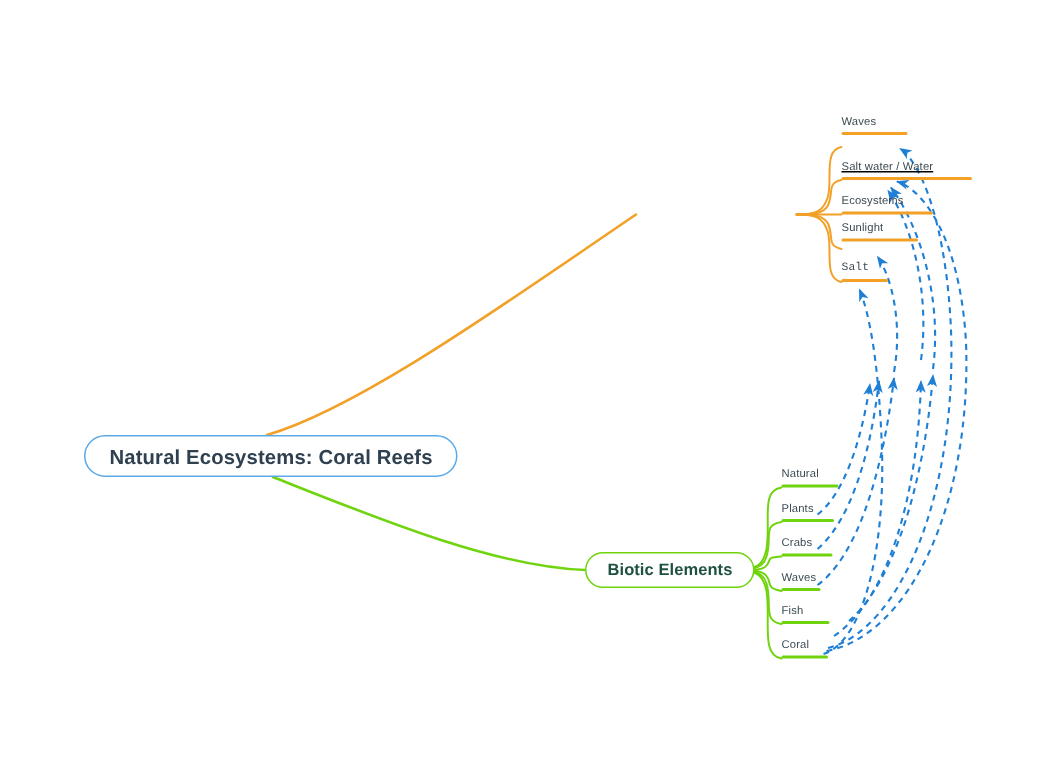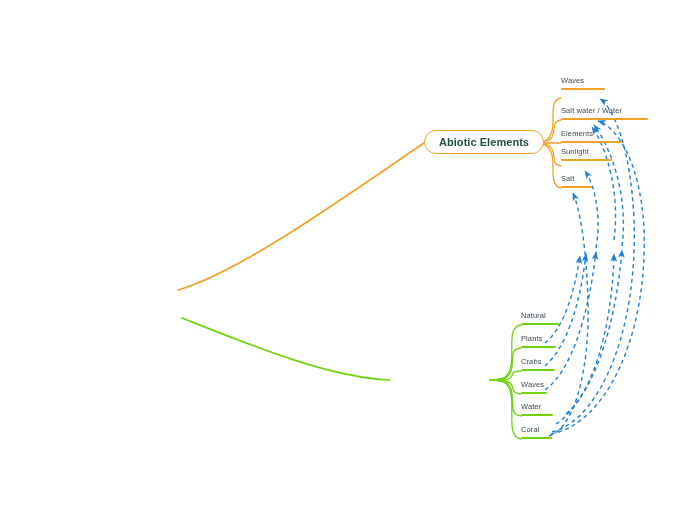--- a/index.html
+++ b/index.html
@@ -161,43 +161,46 @@
       <path d="M556,424 C592,400 612,330 614,254"></path>
       <path d="M566,414 C596,388 616,322 622,250"></path>
       <path d="M545,390 C570,372 588,320 596,252"></path>
       <path d="M545,366 C566,348 580,306 586,254"></path>
       <path d="M545,343 C562,330 574,296 580,256"></path>
     </g>
   </svg>
 
   <div class="node-layer">
 
-
-    <div class="branch-node branch-abiotic">
-      <span class="label">Abiotic Elements</span>
-    </div>
-
+    <div class="root-node">
+      <span class="label">Natural Ecosystems: Coral Reefs</span>
+    </div>
+
+
+    <div class="branch-node branch-biotic">
+      <span class="label">Biotic Elements</span>
+    </div>
 
     <div class="leaf leaf-abiotic" style="left:561px; top:76px;">
       <span class="label">Waves</span>
       <span class="underline" style="width:44px;"></span>
     </div>
-    <div class="leaf leaf-abiotic" style="left:561px; top:106px;">
+    <div class="leaf leaf-abiotic" style="left:561px; top:106px;text-decoration:underline;">
       <span class="label">Salt water / Water</span>
       <span class="underline" style="width:87px;"></span>
     </div>
     <div class="leaf leaf-abiotic" style="left:561px; top:129px;">
-      <span class="label">Elements</span>
+      <span class="label">Ecosystems</span>
       <span class="underline" style="width:61px;"></span>
     </div>
     <div class="leaf leaf-abiotic" style="left:561px; top:147px;">
       <span class="label">Sunlight</span>
       <span class="underline" style="width:51px;"></span>
     </div>
-    <div class="leaf leaf-abiotic" style="left:561px; top:174px;">
+    <div class="leaf leaf-abiotic" style="left:561px; top:174px;font-family:Liberation Mono, monospace;">
       <span class="label">Salt</span>
       <span class="underline" style="width:31px;"></span>
     </div>
 
     <div class="leaf leaf-biotic" style="left:521px; top:311px;">
       <span class="label">Natural</span>
       <span class="underline" style="width:38px;"></span>
     </div>
     <div class="leaf leaf-biotic" style="left:521px; top:334px;text-align:center;">
       <span class="label">Plants</span>
@@ -205,21 +208,21 @@
     </div>
     <div class="leaf leaf-biotic" style="left:521px; top:357px;text-align:right;">
       <span class="label">Crabs</span>
       <span class="underline" style="width:34px;"></span>
     </div>
     <div class="leaf leaf-biotic" style="left:521px; top:380px;">
       <span class="label">Waves</span>
       <span class="underline" style="width:26px;"></span>
     </div>
     <div class="leaf leaf-biotic" style="left:521px; top:402px;">
-      <span class="label">Water</span>
+      <span class="label">Fish</span>
       <span class="underline" style="width:32px;"></span>
     </div>
     <div class="leaf leaf-biotic" style="left:521px; top:425px;">
       <span class="label">Coral</span>
       <span class="underline" style="width:31px;"></span>
     </div>
 
   </div>
 </div>
 

